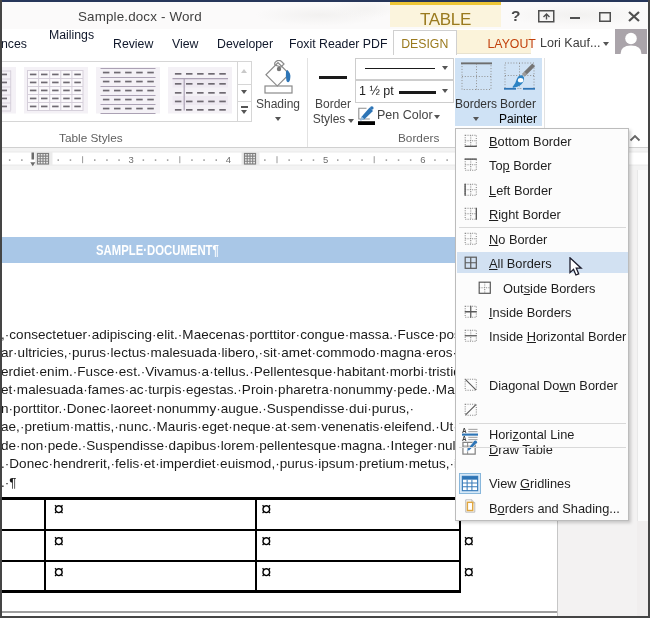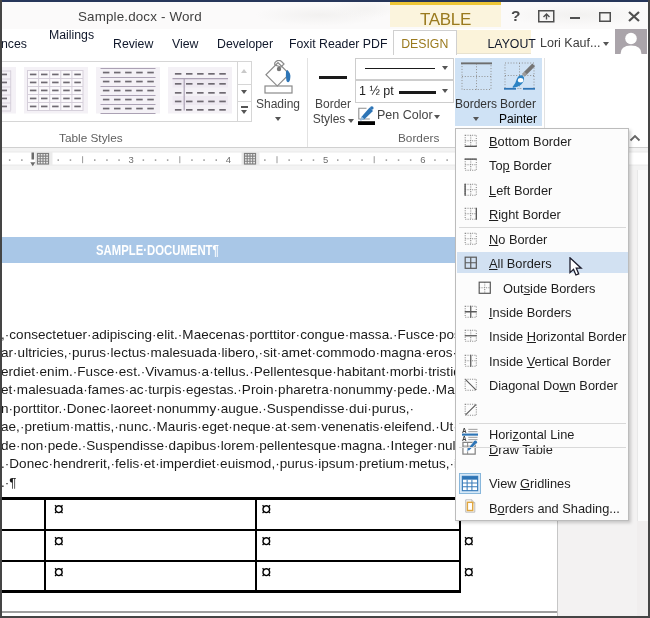--- a/index.html
+++ b/index.html
@@ -18,21 +18,21 @@
 #tt-gold { left:390px; top:0px; width:111px; height:4.5px; background:#eec636; }
 #tt-box { left:390px; top:4.5px; width:111px; height:22px; background:#fbf4dd; }
 #tt-text { left:390px; top:10px; width:111px; text-align:center; font-size:17px; letter-spacing:-0.3px; color:#9a7a1e; }
 .winicon { color:#4f4f4f; }
 
 #tabsrow { left:0; top:28.5px; width:650px; height:28.5px; background:#fff; }
 .tab { top:8px; font-size:12.3px; color:#0f172a; }
 #tab-design-box { left:392.5px; top:30px; width:64.5px; height:24.5px; background:#fff; border:1px solid #d0d0d0; border-bottom:none; }
 #tab-layout-box { left:456.5px; top:30px; width:74px; height:23.5px; background:#fbf3da; border-bottom:1px solid #e8e2cf; }
 #tab-design { left:392.5px; top:8px; width:64.5px; text-align:center; font-size:12.3px; color:#9a7a1e; }
-#tab-layout { left:456.5px; top:8px; width:74px; text-align:center; font-size:12.3px; color:#0f172a;padding-left:31px; }
+#tab-layout { left:456.5px; top:8px; width:74px; text-align:center; font-size:12.3px; color:#c2410c;padding-left:31px; }
 #lori { left:540px; font-size:12.5px; color:#3c3c3c; }
 
 #ribbon { left:0; top:57px; width:650px; height:90px; background:#fff; }
 #ribbonline { left:0; top:146.5px; width:650px; height:1px; background:#d0d0d0; }
 .glabel { top:73.5px; font-size:11.8px; color:#5f5f5f; }
 .vsep { top:1px; width:1px; height:125px; background:#e2e2e2; }
 .btnlabel { font-size:12px; color:#444; text-align:center; }
 .blue-btn { top:1px; height:68px; background:#cfe2f5; }
 .arrow-down { width:0; height:0; border-left:3.5px solid transparent; border-right:3.5px solid transparent; border-top:4px solid #555; }
 
@@ -455,28 +455,20 @@
         <div class="mi-txt"><u>I</u>nside Borders</div>
       </div>
     <div class="abs mi" style="top:196.4px;">
         <svg class="mi-ico" width="17" height="17" viewBox="0 0 17 17">
           <rect x="1.5" y="1.5" width="14" height="14" stroke="#858585" stroke-width="1.3" stroke-dasharray="1.3,1.6" fill="none"></rect>
           <path d="M8.5 1.5 V15.5" stroke="#858585" stroke-width="1.3" stroke-dasharray="1.3,1.6" fill="none"></path>
           <path d="M1 8.5 H16" stroke="#595959" stroke-width="1.6" fill="none"></path>
         </svg>
         <div class="mi-txt">Inside <u>H</u>orizontal Border</div>
       </div>
-    <div class="abs mi" style="top:220.8px;">
-        <svg class="mi-ico" width="17" height="17" viewBox="0 0 17 17">
-          <rect x="1.5" y="1.5" width="14" height="14" stroke="#858585" stroke-width="1.3" stroke-dasharray="1.3,1.6" fill="none"></rect>
-          <path d="M1.5 8.5 H15.5" stroke="#858585" stroke-width="1.3" stroke-dasharray="1.3,1.6" fill="none"></path>
-          <path d="M8.5 1 V16" stroke="#595959" stroke-width="1.6" fill="none"></path>
-        </svg>
-        <div class="mi-txt">Inside <u>V</u>ertical Border</div>
-      </div>
     <div class="abs mi" style="top:245.3px;">
         <svg class="mi-ico" width="17" height="17" viewBox="0 0 17 17">
           <rect x="1.5" y="1.5" width="14" height="14" stroke="#858585" stroke-width="1.3" stroke-dasharray="1.3,1.6" fill="none"></rect>
           <path d="M2 2 L15 15" stroke="#595959" stroke-width="1.4" fill="none"></path>
         </svg>
         <div class="mi-txt">Diagonal Do<u>w</u>n Border</div>
       </div>
     <div class="abs mi" style="top:269.8px;">
         <svg class="mi-ico" width="17" height="17" viewBox="0 0 17 17">
           <rect x="1.5" y="1.5" width="14" height="14" stroke="#858585" stroke-width="1.3" stroke-dasharray="1.3,1.6" fill="none"></rect>

